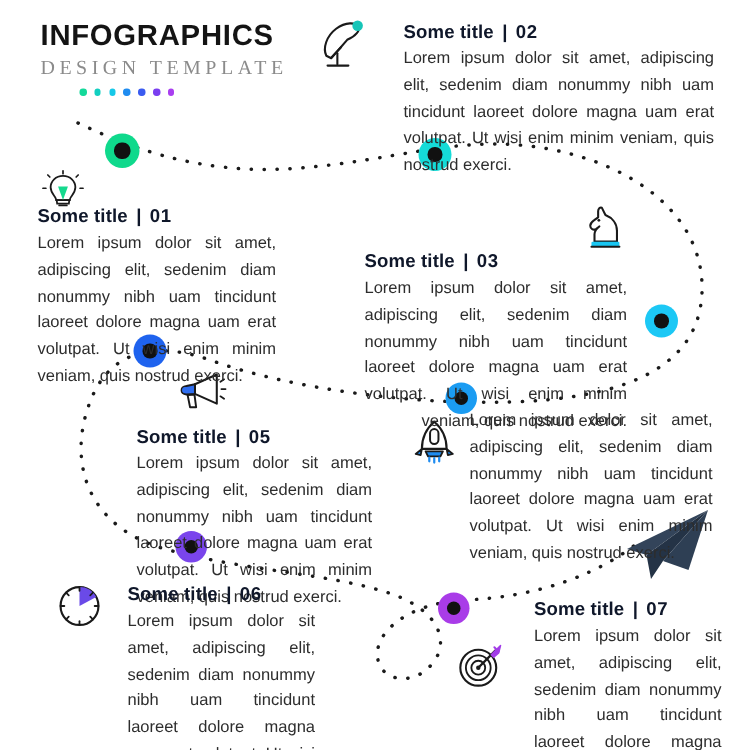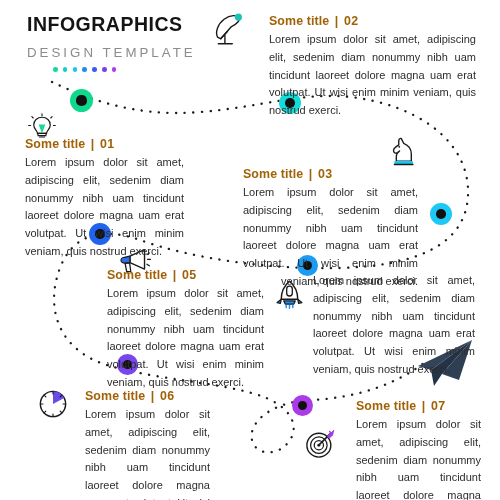--- a/index.html
+++ b/index.html
@@ -18,32 +18,32 @@
   }
 
   
   .header { position: absolute; left: 27px; top: 14px; }
   .header .line1 {
     font-size: 19.5px; font-weight: 700; letter-spacing: 0.5px;
     color: #141414; line-height: 1.05;
   }
   .header .line2 {
     font-size: 13.3px; font-weight: 400; letter-spacing: 3.0px;
-    color: #8b8b8b; line-height: 1.35; margin-top: 10px;
+    color: #8b8b8b; line-height: 1.35; margin-top: 2px; font-family: Liberation Serif, serif;
   }
   .dots-row {
     margin-top: 5px; margin-left: 26px;
     display: flex; gap: 5.2px; align-items: center;
   }
   .dots-row i { display: block; width: 4.6px; height: 4.6px; border-radius: 50%; }
 
   
   .block { position: absolute; }
   .block .title {
-    font-size: 12.4px; font-weight: 700; color: #a16207;
+    font-size: 12.4px; font-weight: 700; color: #0f172a;
     letter-spacing: 0.1px; margin-bottom: 3px; white-space: nowrap;
   }
   .block .title .num { letter-spacing: 0.4px; }
   .block .title .bar { font-weight: 700; padding: 0 2px; }
   .block .body {
     font-size: 11px; line-height: 1.62; color: #2d2d2d;
     text-align: justify; font-weight: 400;
   }
   .block.right .title, .block.right .body { text-align: left; }
   .block.right .body { text-align: justify; text-align-last: right; }
@@ -227,21 +227,21 @@
       <span class="bar">|</span>
       <span class="num">03</span>
     </div>
     <div class="body">Lorem ipsum dolor sit amet, adipiscing elit, sedenim diam nonummy nibh uam tincidunt laoreet dolore magna uam erat volutpat. Ut wisi enim minim veniam, quis nostrud exerci.</div>
   </div>
 
   <div class="block" style="left:313px; top:272px; width:162px;">
     <div class="body">Lorem ipsum dolor sit amet, adipiscing elit, sedenim diam nonummy nibh uam tincidunt laoreet dolore magna uam erat volutpat. Ut wisi enim minim veniam, quis nostrud exerci.</div>
   </div>
 
-  <div class="block" style="left:91px; top:268px; width:157px;margin-left:16px;">
+  <div class="block" style="left:91px; top:284px; width:157px;">
     <div class="title">
       <span>Some title</span>
       <span class="bar">|</span>
       <span class="num">05</span>
     </div>
     <div class="body">Lorem ipsum dolor sit amet, adipiscing elit, sedenim diam nonummy nibh uam tincidunt laoreet dolore magna uam erat volutpat. Ut wisi enim minim veniam, quis nostrud exerci.</div>
   </div>
 
   <div class="block" style="left:73px; top:389px; width:125px;margin-left:12px;">
     <div class="title">

